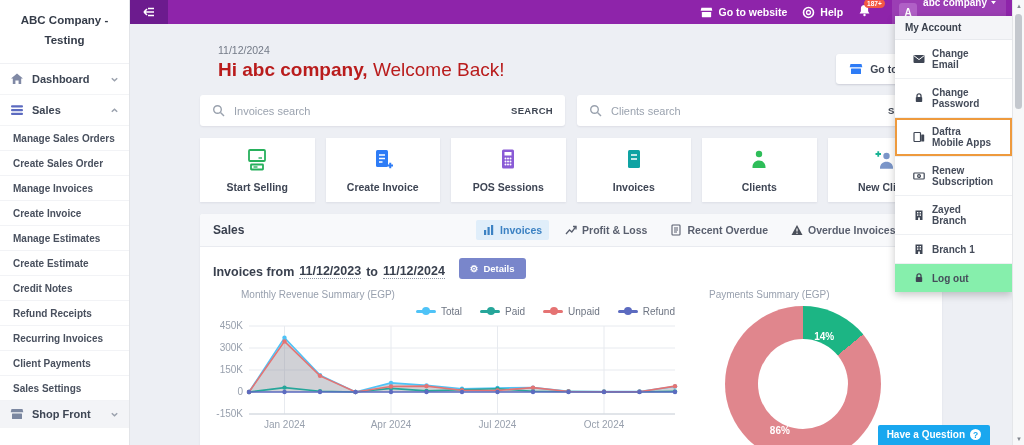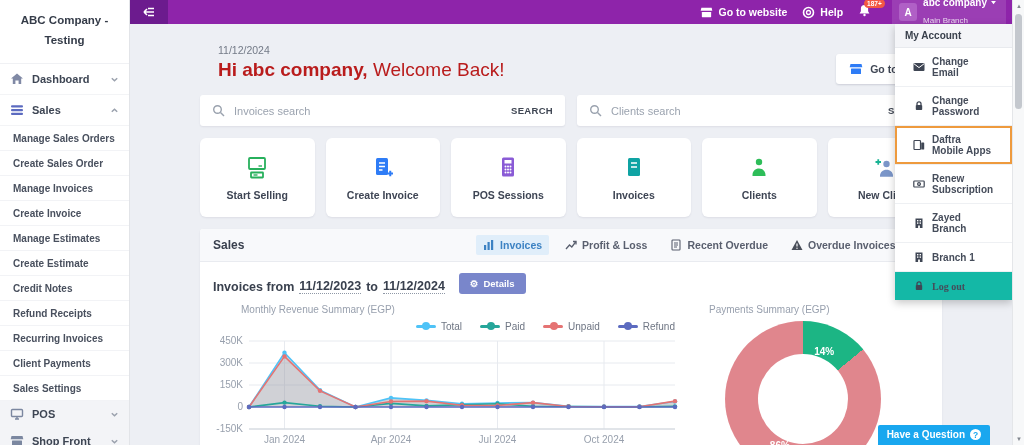--- a/index.html
+++ b/index.html
@@ -51,21 +51,21 @@
     display:flex; align-items:center; gap:7px; font-size:10.5px; font-weight:600; color:#3f4654; }
   .search-row { display:flex; gap:12px; margin-top:14px; }
   .search-bar { flex:1; background:#fff; border-radius:3px; height:31px; display:flex;
     align-items:center; padding:0 12px; box-shadow:0 1px 2px rgba(20,30,60,.08); }
   .search-bar input { border:none; outline:none; flex:1; margin-left:9px; font-size:11px;
     color:#4a515e; font-family:inherit; background:transparent; }
   .search-bar input::placeholder { color:#9ba3af; }
   .search-go { border:none; background:none; cursor:pointer; font-size:9.5px; font-weight:700;
     color:#3e4552; letter-spacing:.3px; font-family:inherit; }
   .cards-row { display:flex; gap:11px; margin-top:12px; }
-  .qcard { flex:1; background:#fff; border-radius:6px; height:79px; cursor:pointer;
+  .qcard { flex:1; background:#fff; border-radius:0; height:64px; cursor:pointer;
     box-shadow:0 1px 2px rgba(20,30,60,.08); display:flex; flex-direction:column;
     align-items:center; justify-content:center; gap:8px; }
   .qcard .qlabel { font-size:10.5px; font-weight:600; color:#3e4554; }
 
   
   .sales-panel { margin-top:12px; background:#fff; border-radius:3px; box-shadow:0 1px 2px rgba(20,30,60,.08); }
   .panel-head { display:flex; align-items:center; height:33px; padding:0 13px; background:#f8f9fb;
     border-bottom:1px solid #e9ebf0; border-radius:3px 3px 0 0; }
   .panel-title { font-size:12px; font-weight:700; color:#39404e; }
   .tabs { margin-left:auto; display:flex; align-items:center; gap:9px; }
@@ -92,29 +92,29 @@
   .donut-hole { position:absolute; left:33px; top:33px; width:90px; height:90px; border-radius:50%; background:#fff; }
   .slice-label { position:absolute; color:#fff; font-size:10px; font-weight:700; }
 
   .hq-btn { position:absolute; right:22px; bottom:0; background:#19a7ef; color:#fff; border:none;
     cursor:pointer; font-size:10px; font-weight:700; padding:4px 9px 5px; border-radius:2px 2px 0 0;
     display:flex; gap:5px; align-items:center; z-index:40; font-family:inherit; }
   .hq-q { width:11px; height:11px; border-radius:50%; background:#fff; color:#19a7ef;
     font-size:8.5px; font-weight:700; display:flex; align-items:center; justify-content:center; }
 
   
-  .account-menu { position:absolute; top:24px; right:12px; width:117px; background:#fff;
+  .account-menu { position:absolute; top:16px; right:12px; width:117px; background:#fff;
     box-shadow:0 3px 8px rgba(0,0,0,.22); z-index:50; }
   .am-header { padding:6px 10px; font-size:10px; font-weight:700; color:#39404c;
     background:#f4f5f8; border-bottom:1px solid #e8eaee; }
   .am-item { display:flex; align-items:center; gap:7px; padding:8px 18px; font-size:10px;
     font-weight:600; color:#454c5a; border-bottom:1px solid #eef0f3; cursor:pointer; }
   .am-item .aicon { color:#3f4654; width:12px; height:12px; flex:0 0 12px; }
   .am-item.hl { box-shadow: inset 0 0 0 2px #ee9a3d; }
-  .am-item.last { background:#14b8a6; border-bottom:none;font-family:Liberation Serif, serif; }
+  .am-item.last { background:#86efac; border-bottom:none; }
 
   
   .scrollbar { position:absolute; right:0; top:0; width:12px; height:445px; background:#f7f8f9;
     border-left:1px solid #e4e6e9; z-index:60; }
   .sb-arrow { position:absolute; left:0; width:12px; text-align:center; font-size:6px;
     color:#82878f; cursor:pointer; }
   .sb-up { top:3px; } .sb-down { bottom:3px; }
   .sb-thumb { position:absolute; left:2px; top:14px; width:7px; height:95px;
     background:#c4c8ce; border-radius:4px; cursor:pointer; }
 </style>
@@ -149,30 +149,20 @@
     <div class="subnav-item">Manage Invoices</div>
     <div class="subnav-item">Create Invoice</div>
     <div class="subnav-item">Manage Estimates</div>
     <div class="subnav-item">Create Estimate</div>
     <div class="subnav-item">Credit Notes</div>
     <div class="subnav-item">Refund Receipts</div>
     <div class="subnav-item">Recurring Invoices</div>
     <div class="subnav-item">Client Payments</div>
     <div class="subnav-item">Sales Settings</div>
   </nav>
-  <div class="nav-item nav-bottom">
-    <svg class="nicon icon-monitor" viewBox="0 0 14 14" fill="none" stroke="currentColor" stroke-width="1.4">
-        <rect x="1.5" y="2.5" width="11" height="7" rx="1"></rect>
-        <path d="M5 12h4M7 9.5V12"></path>
-      </svg>
-    <span>POS</span>
-    <svg class="chev" viewBox="0 0 10 10" fill="none" stroke="currentColor" stroke-width="1.6">
-        <path d="M2 3.5 5 6.5 8 3.5"></path>
-      </svg>
-  </div>
   <div class="nav-item nav-bottom">
     <svg class="nicon icon-shop" viewBox="0 0 14 14" fill="currentColor">
         <path d="M1.5 2h11l.8 3.2H.7z"></path>
         <rect x="2" y="6.5" width="10" height="5.5" rx="0.5"></rect>
       </svg>
     <span>Shop Front</span>
     <svg class="chev" viewBox="0 0 10 10" fill="none" stroke="currentColor" stroke-width="1.6">
         <path d="M2 3.5 5 6.5 8 3.5"></path>
       </svg>
   </div>

